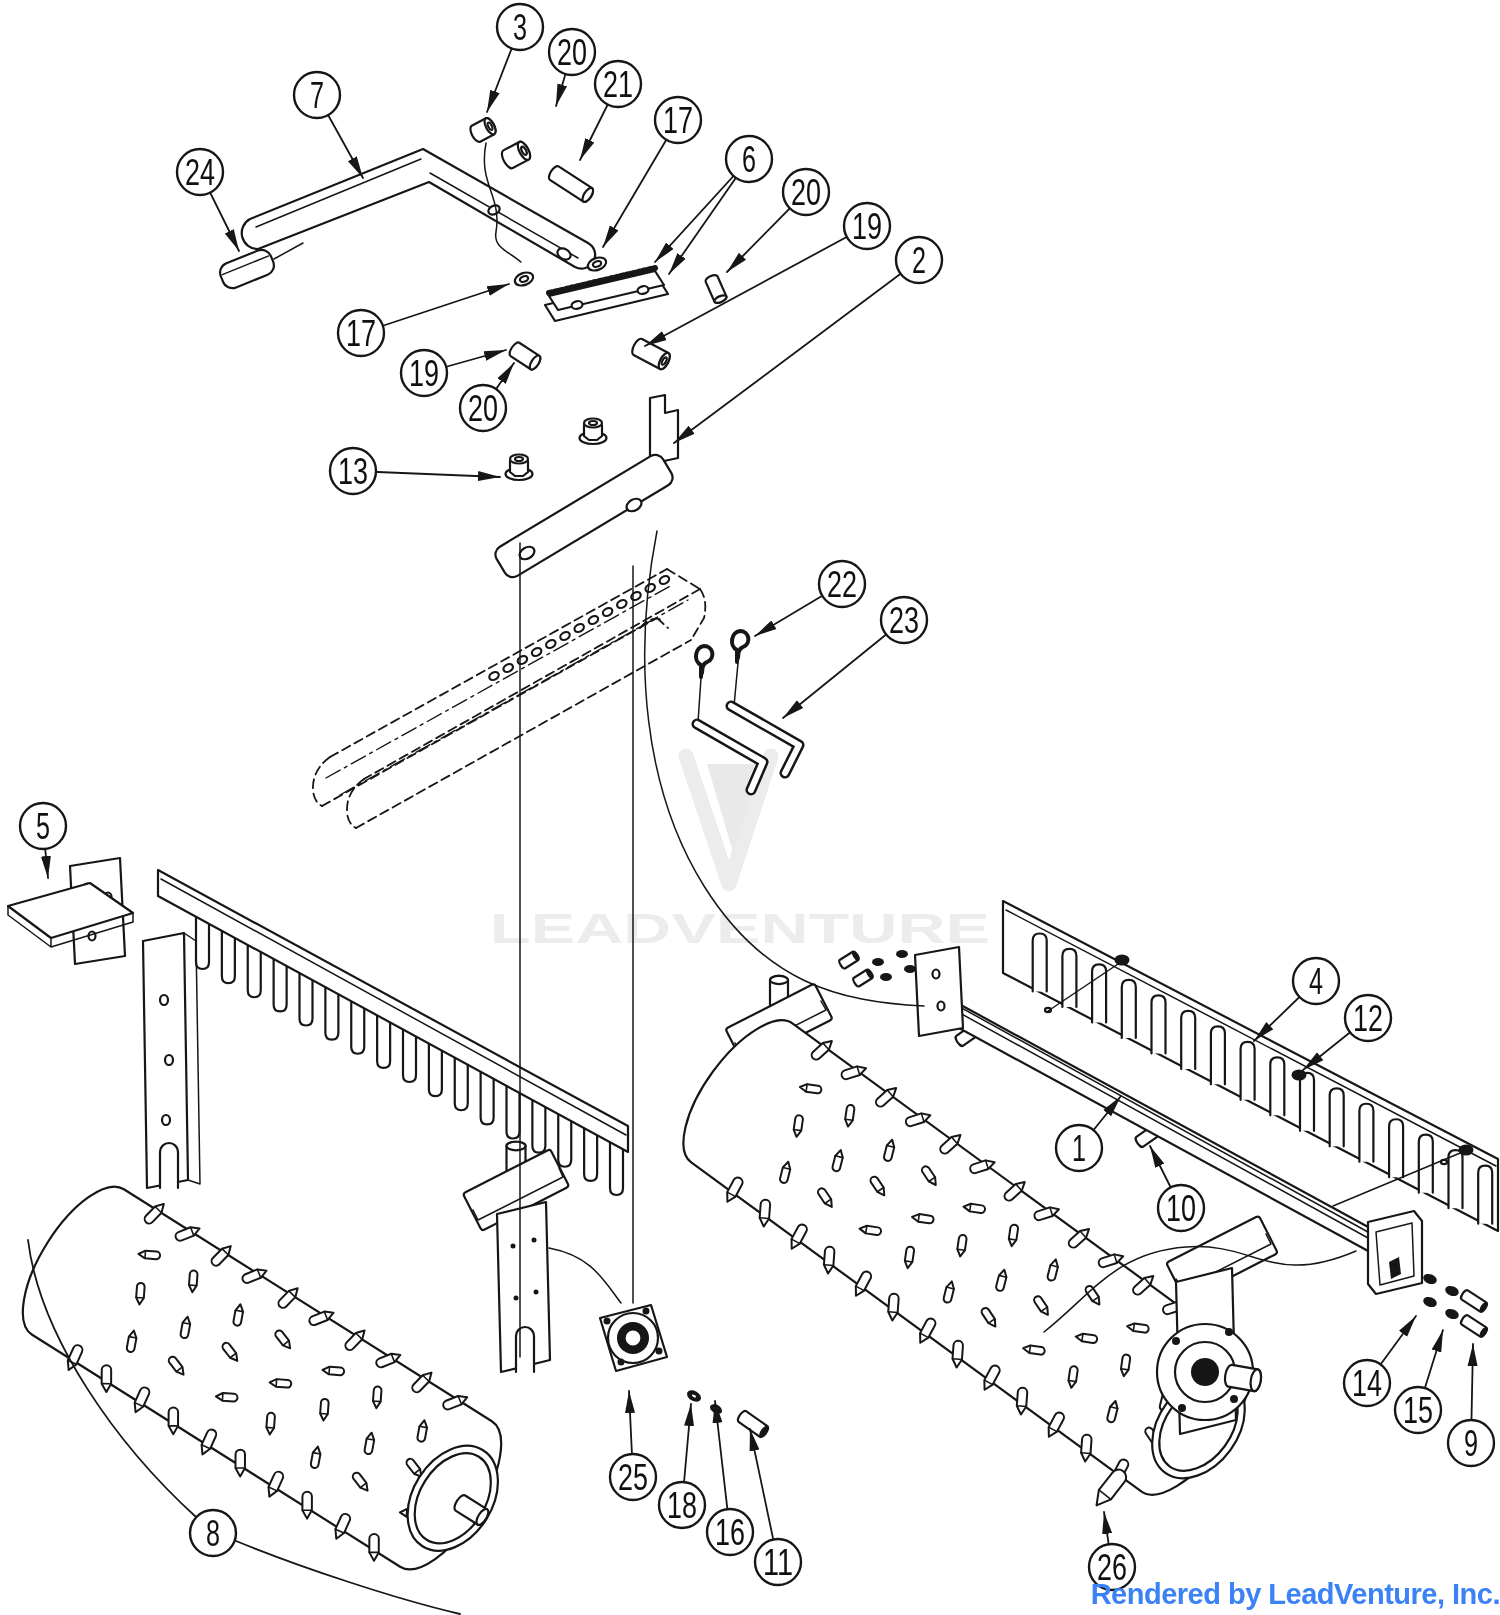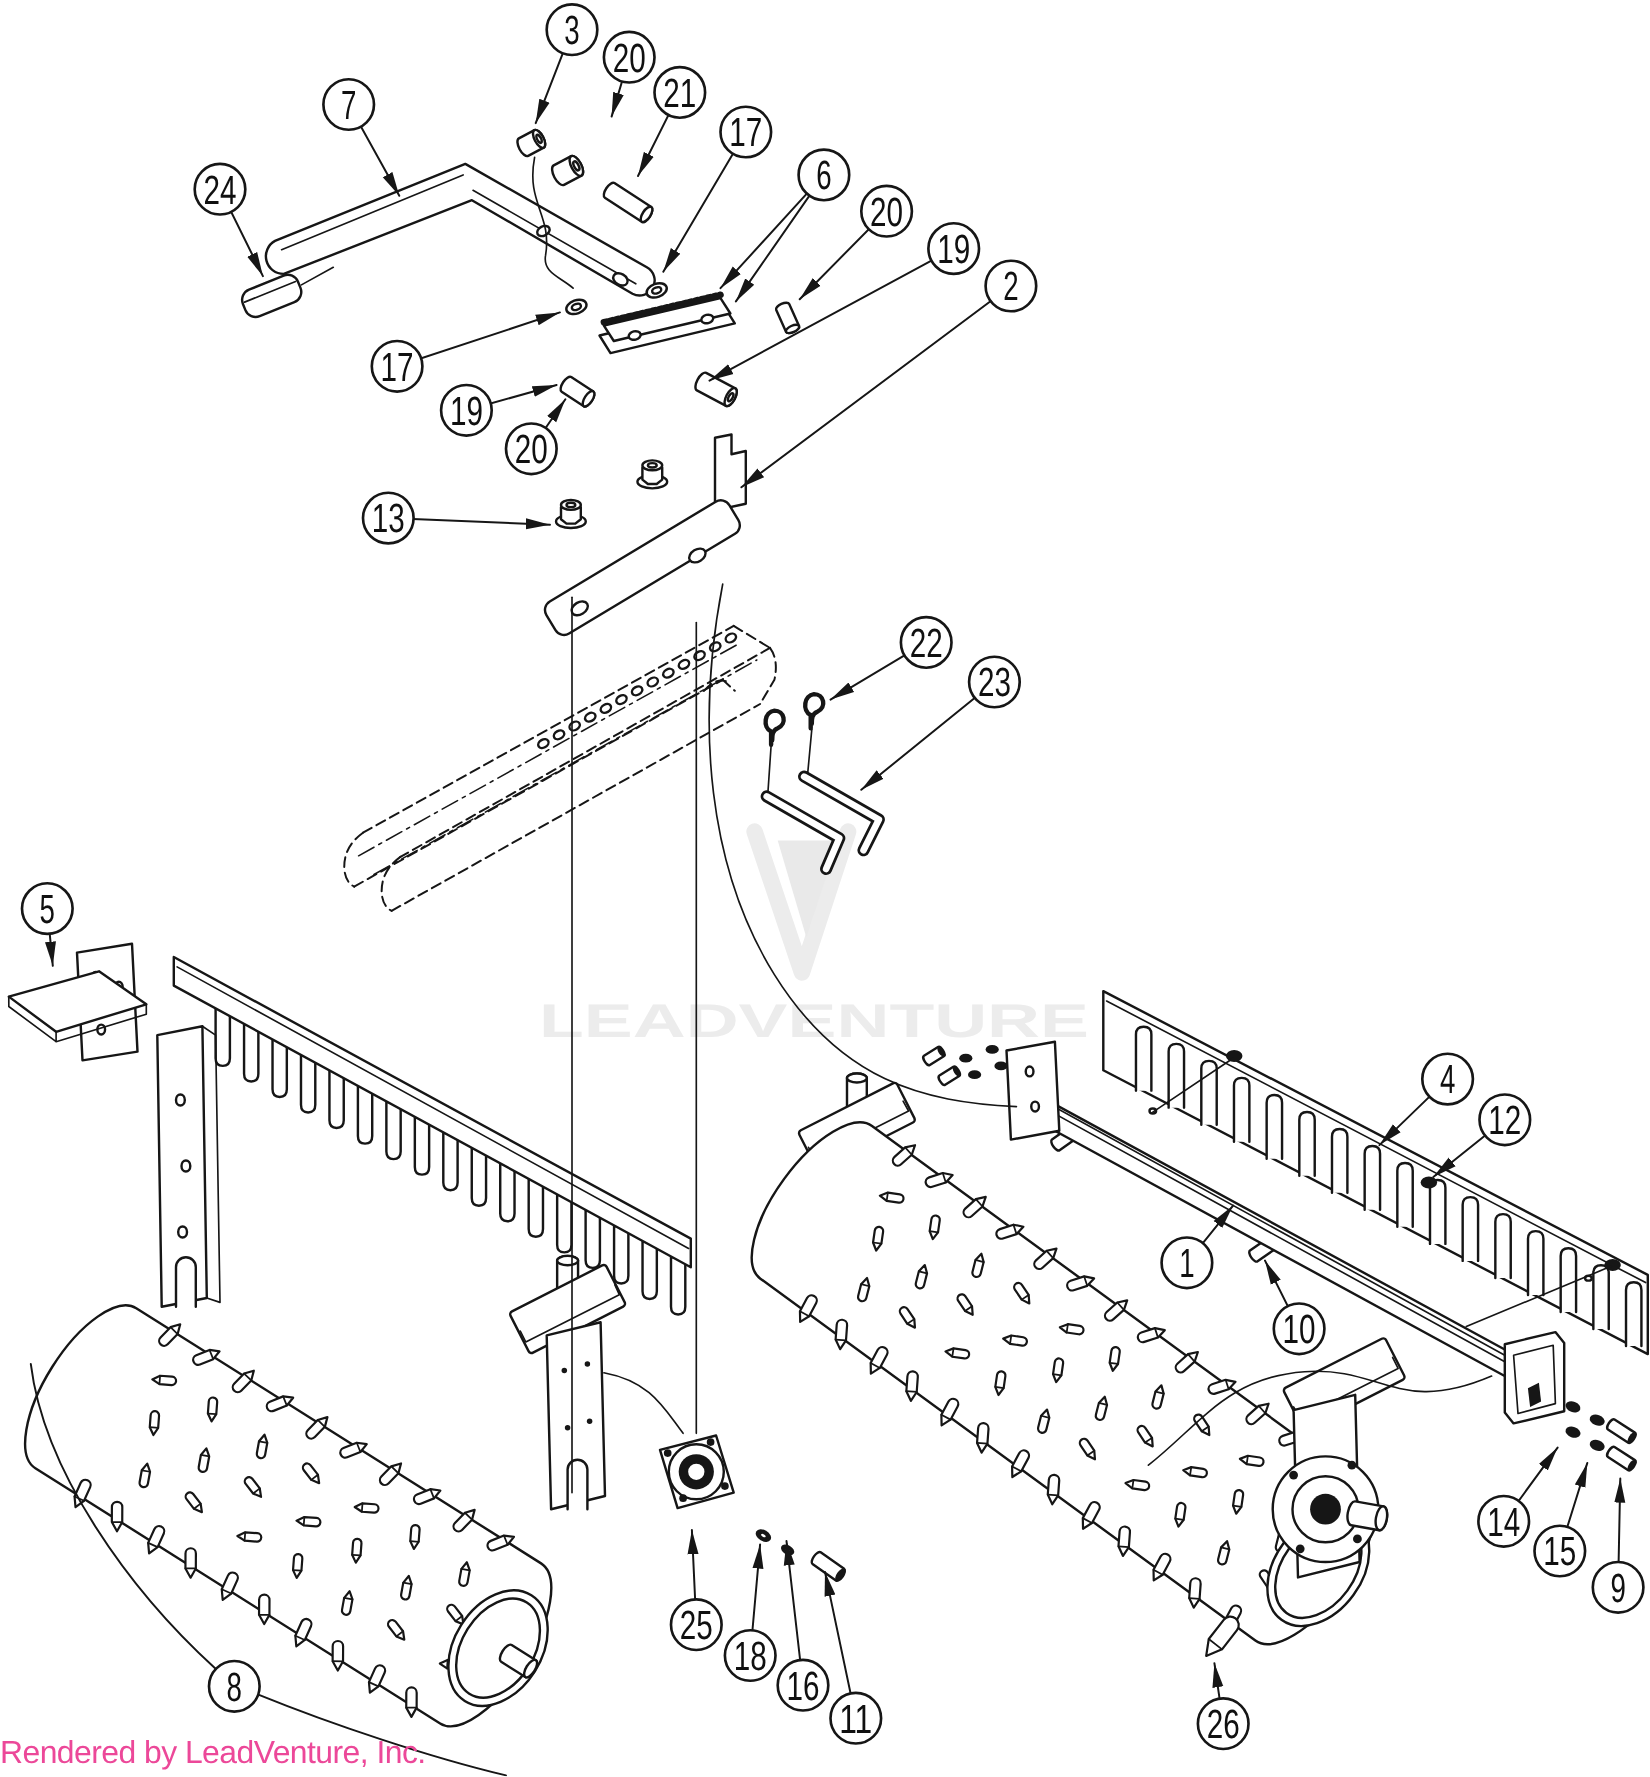--- a/index.html
+++ b/index.html
@@ -12,22 +12,22 @@
   .ln{fill:none;stroke-width:1.5;}
   .dsh{fill:none;stroke-width:1.8;stroke-dasharray:9 5;}
   .ddot{fill:none;stroke-width:1.4;stroke-dasharray:16 5 3 5;}
   .ser{fill:none;stroke-width:6;stroke-dasharray:2.5 3.2;}
   .rodB{fill:none;stroke-width:11;}
   .rodW{fill:none;stroke:#ffffff;stroke-width:6;}
   .leader{fill:none;stroke-width:1.8;}
   .callout-circle{fill:#ffffff;stroke-width:2.4;}
   .callout-text{font:37px "Liberation Sans",sans-serif;fill:#101010;stroke:none;}
   .wmtext{font:bold 43px "Liberation Sans",sans-serif;fill:#ececec;stroke:none;}
-  #footer{position:absolute;left:0;right:0;top:1578px;text-align:left;
-          font-size:29px;letter-spacing:-0.5px;color:#ec4899;}
+  #footer{position:absolute;left:0;right:0;top:1578px;text-align:right;
+          font-size:29px;letter-spacing:-0.5px;color:#3b82f6;font-weight:bold;}
 </style>
 </head>
 <body>
 
 <div id="stage">
 <svg id="art" width="1500" height="1615" viewBox="0 0 1500 1615">
   <defs>
     <marker id="arw" markerWidth="24" markerHeight="12" refX="22" refY="6" orient="auto" markerUnits="userSpaceOnUse">
       <path d="M0,1 L22,6 L0,11 Z" fill="#161616" stroke="none"></path>
     </marker>

